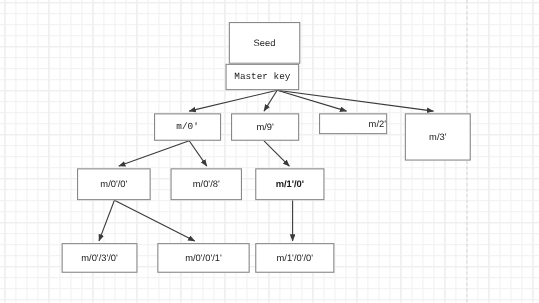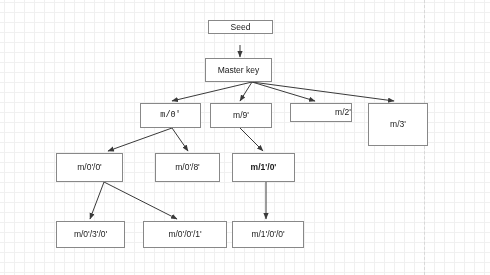--- a/index.html
+++ b/index.html
@@ -79,27 +79,27 @@
         <line x1="172" y1="128" x2="108" y2="151" marker-end="url(#arrowhead)"></line>
         <line x1="172" y1="128" x2="188" y2="151" marker-end="url(#arrowhead)"></line>
         <line x1="240" y1="128" x2="263" y2="151" marker-end="url(#arrowhead)"></line>
         <line x1="104" y1="182" x2="90" y2="219" marker-end="url(#arrowhead)"></line>
         <line x1="104" y1="182" x2="177" y2="219" marker-end="url(#arrowhead)"></line>
         <line x1="266" y1="182" x2="266" y2="219" marker-end="url(#arrowhead)"></line>
       </g>
   </svg>
 
   <div id="nodes">
-      <div class="node" style="left: 208px; top: 20px; width: 65px; height: 14px; background: rgb(255, 255, 255); border-color: rgb(136, 136, 136); color: rgb(26, 26, 26);">Seed</div>
-      <div class="node" style="left: 205px; top: 58px; width: 67px; height: 24px; background: rgb(255, 255, 255); border-color: rgb(136, 136, 136); color: rgb(26, 26, 26);">Master key</div>
+      <div class="node" style="left: 208px; top: 20px; width: 65px; height: 38px; background: rgb(255, 255, 255); border-color: rgb(136, 136, 136); color: rgb(26, 26, 26);">Seed</div>
+      <div class="node" style="left: 205px; top: 58px; width: 67px; height: 24px; background: rgb(255, 255, 255); border-color: rgb(136, 136, 136); color: rgb(26, 26, 26); font-family: Liberation Mono, monospace;">Master key</div>
       <div class="node" style="left: 140px; top: 103px; width: 61px; height: 25px; background: rgb(255, 255, 255); border-color: rgb(136, 136, 136); color: rgb(26, 26, 26); font-family: Liberation Mono, monospace;">m/0'</div>
       <div class="node" style="left: 210px; top: 103px; width: 62px; height: 25px; background: rgb(255, 255, 255); border-color: rgb(136, 136, 136); color: rgb(26, 26, 26);">m/9'</div>
       <div class="node" style="left: 290px; top: 103px; width: 62px; height: 19px; background: rgb(255, 255, 255); border-color: rgb(136, 136, 136); color: rgb(26, 26, 26); padding-left: 44px;">m/2'</div>
       <div class="node" style="left: 368px; top: 103px; width: 60px; height: 43px; background: rgb(255, 255, 255); border-color: rgb(136, 136, 136); color: rgb(26, 26, 26);">m/3'</div>
-      <div class="node" style="left: 56px; top: 153px; width: 67px; height: 29px; background: rgb(255, 255, 255); border-color: rgb(136, 136, 136); color: rgb(26, 26, 26);">m/0'/0'</div>
+      <div class="node" style="left: 70px; top: 153px; width: 67px; height: 29px; background: rgb(255, 255, 255); border-color: rgb(136, 136, 136); color: rgb(26, 26, 26);">m/0'/0'</div>
       <div class="node" style="left: 155px; top: 153px; width: 65px; height: 29px; background: rgb(255, 255, 255); border-color: rgb(136, 136, 136); color: rgb(26, 26, 26);">m/0'/8'</div>
       <div class="node" style="left: 232px; top: 153px; width: 63px; height: 29px; background: rgb(255, 255, 255); border-color: rgb(136, 136, 136); color: rgb(26, 26, 26); font-weight: bold;">m/1'/0'</div>
       <div class="node" style="left: 56px; top: 221px; width: 69px; height: 27px; background: rgb(255, 255, 255); border-color: rgb(136, 136, 136); color: rgb(26, 26, 26);">m/0'/3'/0'</div>
       <div class="node" style="left: 143px; top: 221px; width: 84px; height: 27px; background: rgb(255, 255, 255); border-color: rgb(136, 136, 136); color: rgb(26, 26, 26);">m/0'/0'/1'</div>
       <div class="node" style="left: 232px; top: 221px; width: 72px; height: 27px; background: rgb(255, 255, 255); border-color: rgb(136, 136, 136); color: rgb(26, 26, 26);">m/1'/0'/0'</div>
     </div>
 
 </div>
 
 </body></html>

